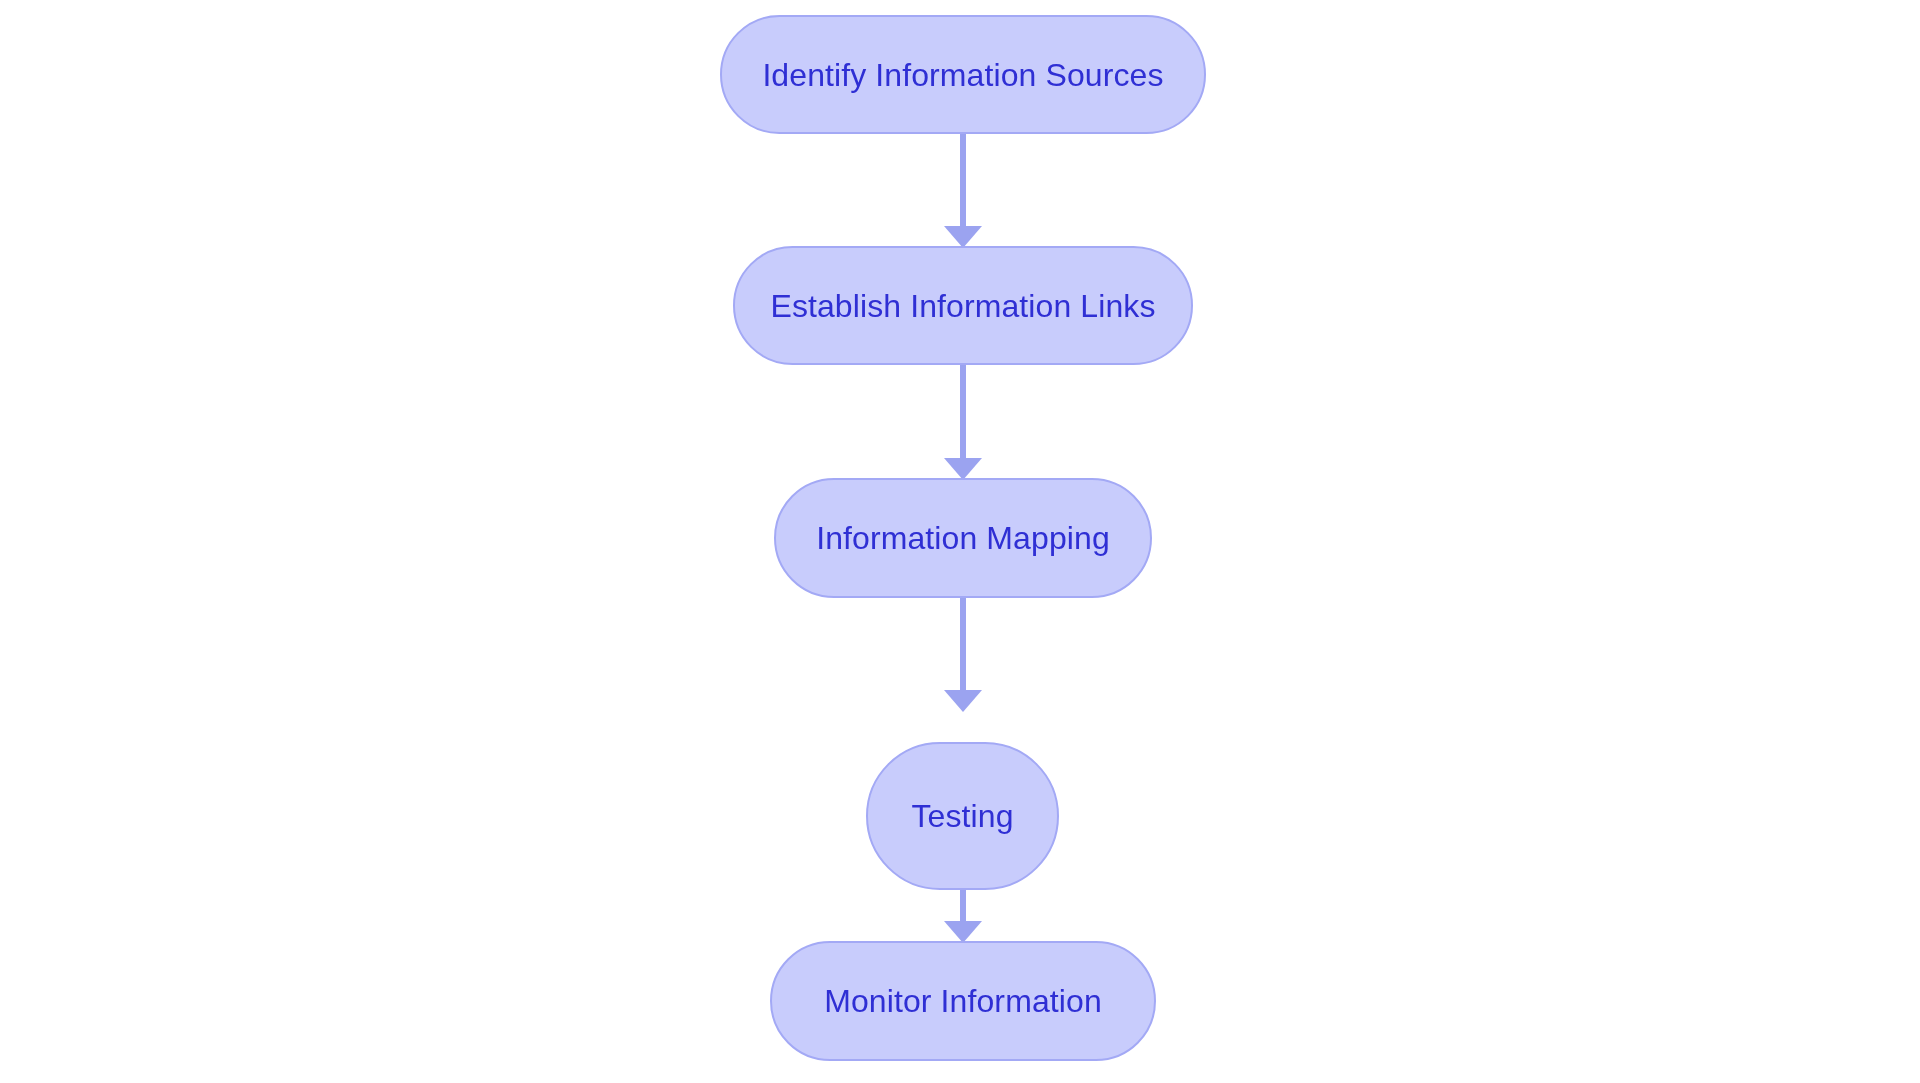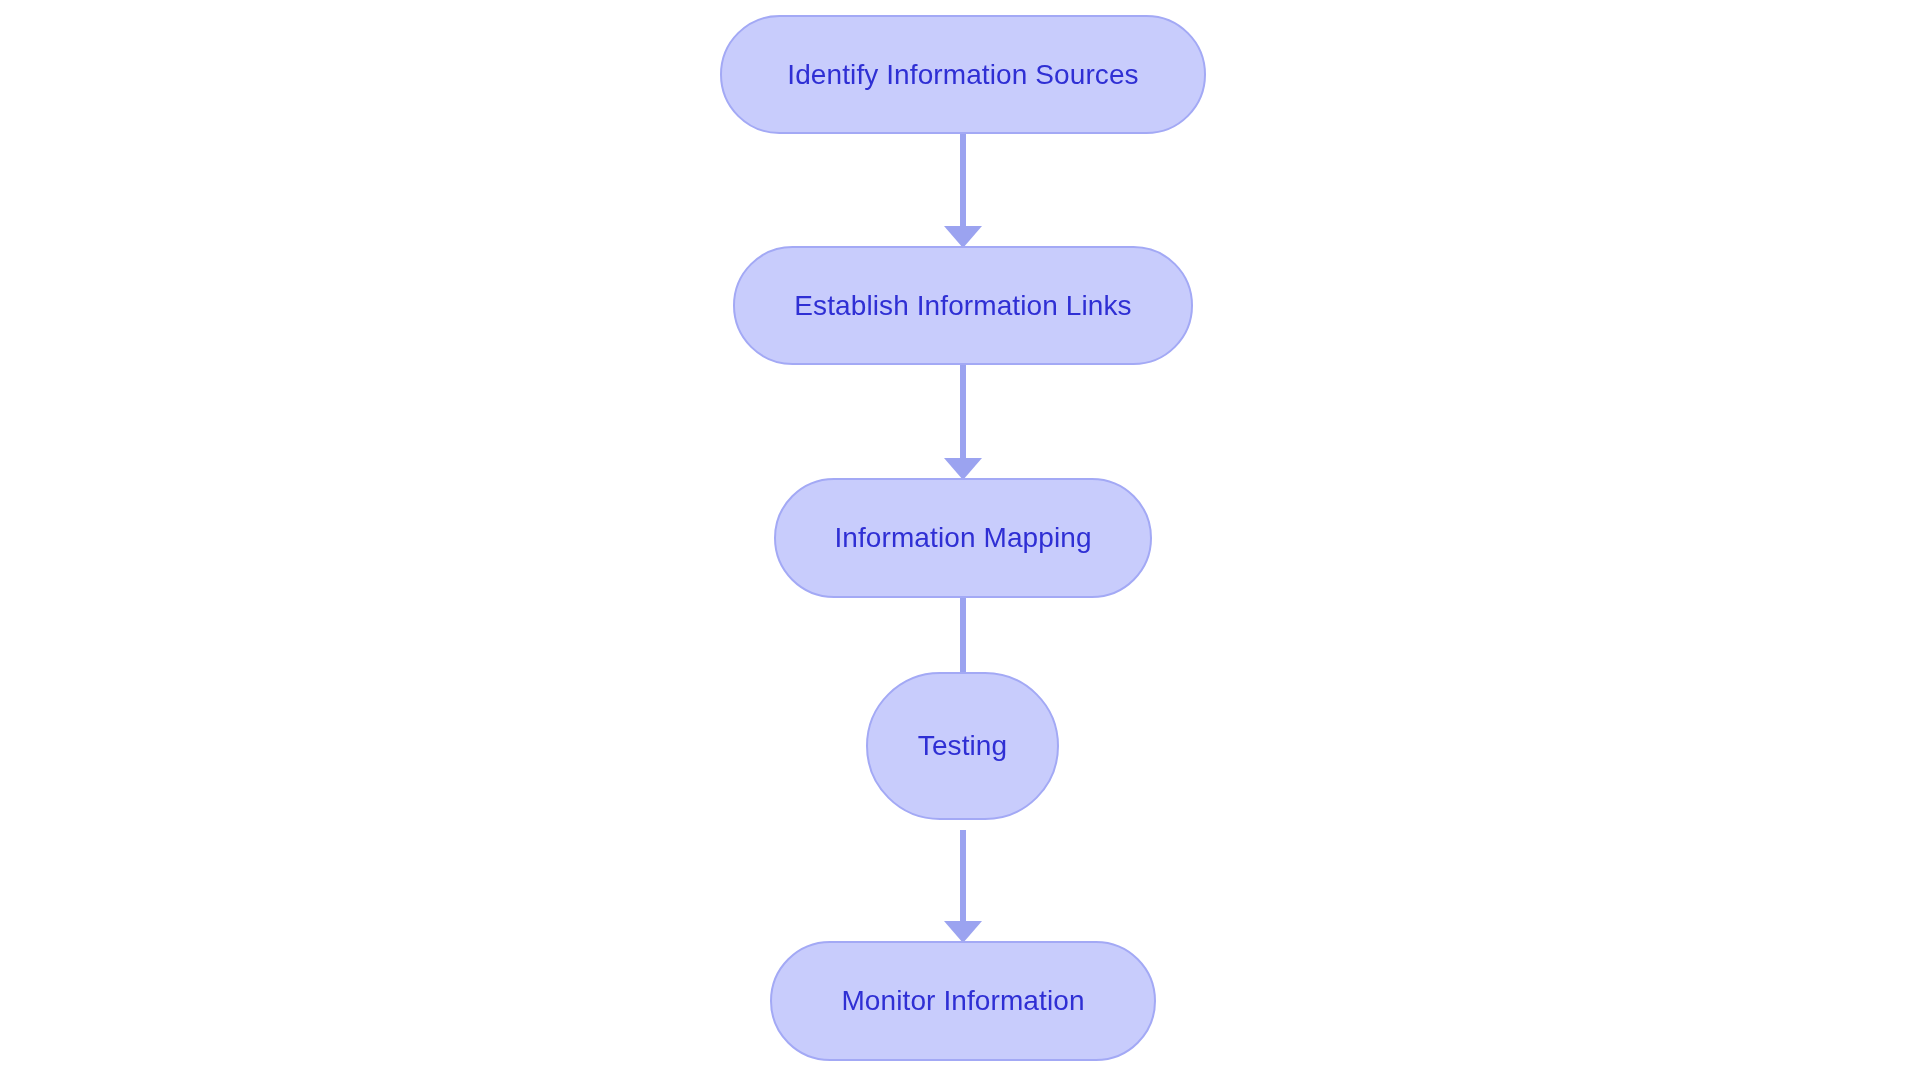--- a/index.html
+++ b/index.html
@@ -29,34 +29,34 @@
     display: flex;
     align-items: center;
     justify-content: center;
     background: #c8ccfc;
     border: 2px solid #a3a9f5;
     border-radius: 999px;
     z-index: 2;
   }
   .node-label {
     color: #2f2fd4;
-    font-size: 28px;
+    font-size: 32px;
     font-weight: 400;
     letter-spacing: 0.1px;
     line-height: 1;
     white-space: nowrap;
     font-family: "Liberation Sans", "DejaVu Sans", sans-serif;
     text-align: right;
   }
 
   
   .node-1 { left: 720px; top: 15px;  width: 486px; height: 119px; }
   .node-2 { left: 733px; top: 246px; width: 460px; height: 119px; }
   .node-3 { left: 774px; top: 478px; width: 378px; height: 120px; }
-  .node-4 { left: 866px; top: 672px; width: 193px; height: 148px; }
+  .node-4 { left: 866px; top: 742px; width: 193px; height: 148px; }
   .node-5 { left: 770px; top: 941px; width: 386px; height: 120px; }
 
   
   .connector {
     position: absolute;
     left: 0;
     top: 0;
     width: 1920px;
     height: 1083px;
     overflow: visible;

